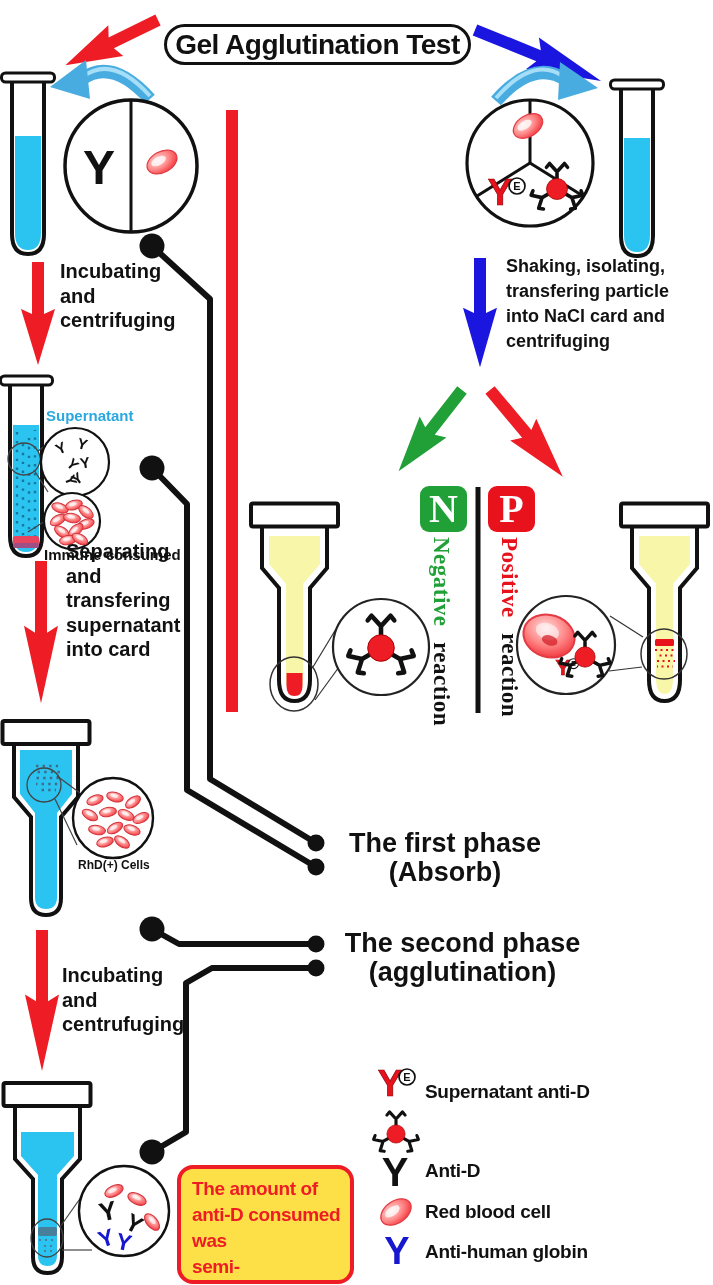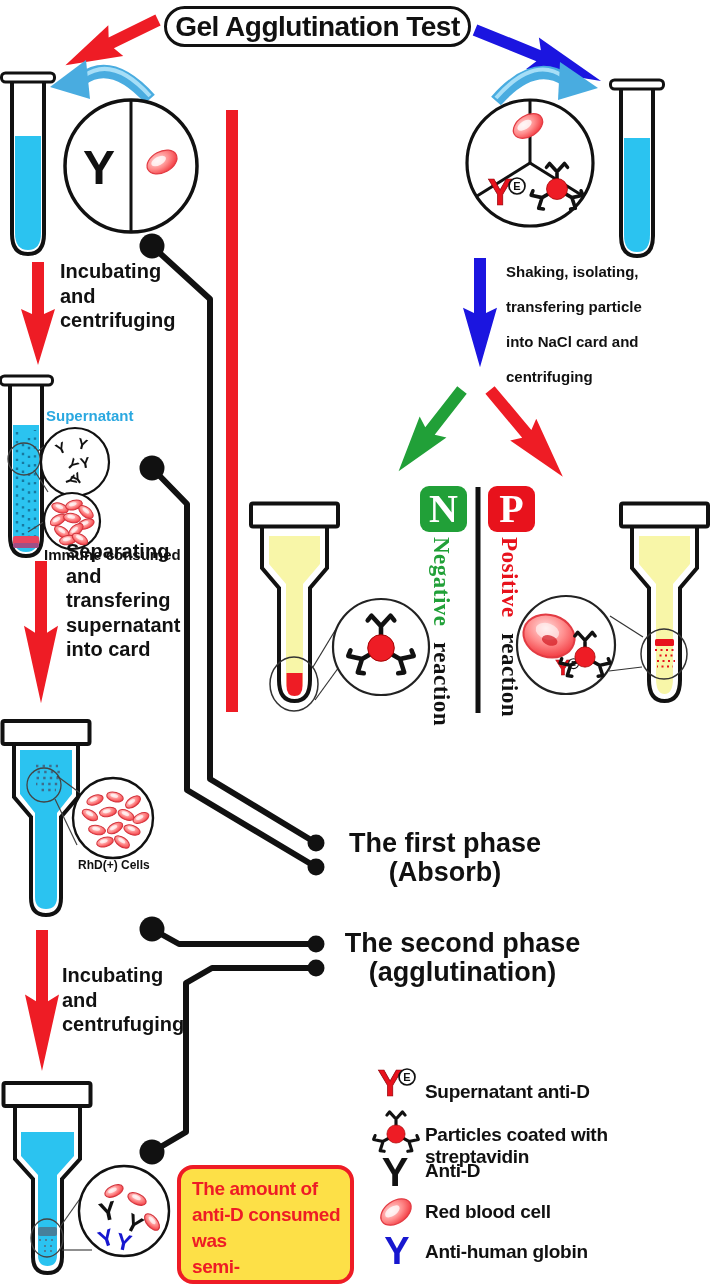--- a/index.html
+++ b/index.html
@@ -1,25 +1,25 @@
 <!DOCTYPE html>
 <html><head>
 <meta charset="utf-8">
 <style>
   html,body{margin:0;padding:0;background:#fff}
   .stage{position:relative;width:713px;height:1285px;background:#fff;overflow:hidden;
          font-family:"Liberation Sans",sans-serif;color:#111}
   svg{position:absolute;left:0;top:0}
   .t{position:absolute;font-weight:600;color:#111}
   .preline{white-space:pre-line}
-  .title{left:164px;top:6px;width:307px;height:41px;border:3.5px solid #111;border-radius:24px;
+  .title{left:164px;top:24px;width:307px;height:41px;border:3.5px solid #111;border-radius:24px;
          box-sizing:border-box;text-align:center;line-height:35px;font-size:28px;font-weight:700;
          letter-spacing:-0.5px;background:#fff}
   .step{font-size:20px;line-height:24.5px}
-  .rstep{font-size:15px;line-height:35px}
+  .rstep{font-size:18px;line-height:25px}
   .small-label{font-size:15px}
   .phaseblock{text-align:center;font-size:27px;line-height:29px;font-weight:600}
   .badge{position:absolute;width:47px;height:46px;border-radius:9px;color:#fff;text-align:center;
          font-family:"Liberation Serif",serif;font-size:40px;font-weight:700;line-height:46px}
   .vtext{position:absolute;writing-mode:vertical-rl;text-orientation:mixed;
          font-family:"Liberation Serif",serif;font-size:23px;font-weight:600;height:205px;letter-spacing:0.5px}
   .gapv{display:inline-block;margin-top:9px;color:#111}
   .legend-label{font-size:19px;letter-spacing:-0.3px}
   .note{left:177px;top:1165px;width:177px;height:119px;border:4px solid #ee1c25;border-radius:16px;
         box-sizing:border-box;padding:7px 4px 6px 11px;font-size:19px;line-height:26px;color:#ee1c25;
@@ -336,21 +336,20 @@
 <div class="vtext" style="left:428px;top:537px">
   <span style="color:#21a038">Negative</span>
   <span class="gapv">reaction</span>
 </div>
 <div class="vtext" style="left:496px;top:537px">
   <span style="color:#e8121c">Positive</span>
   <span class="gapv">reaction</span>
 </div>
 
 <div class="t legend-label" style="left:425px;top:1081px">Supernatant anti-D</div>
-<div class="t legend-label" style="left:425px;top:1124px">Particles coated with streptavidin</div>
 <div class="t legend-label" style="left:425px;top:1160px">Anti-D</div>
 <div class="t legend-label" style="left:425px;top:1201px">Red blood cell</div>
 <div class="t legend-label" style="left:425px;top:1241px">Anti-human globin</div>
 
 <div class="t note preline">The amount of
 anti-D consumed
 was
 semi-quantitatively</div>
 
 </div>

